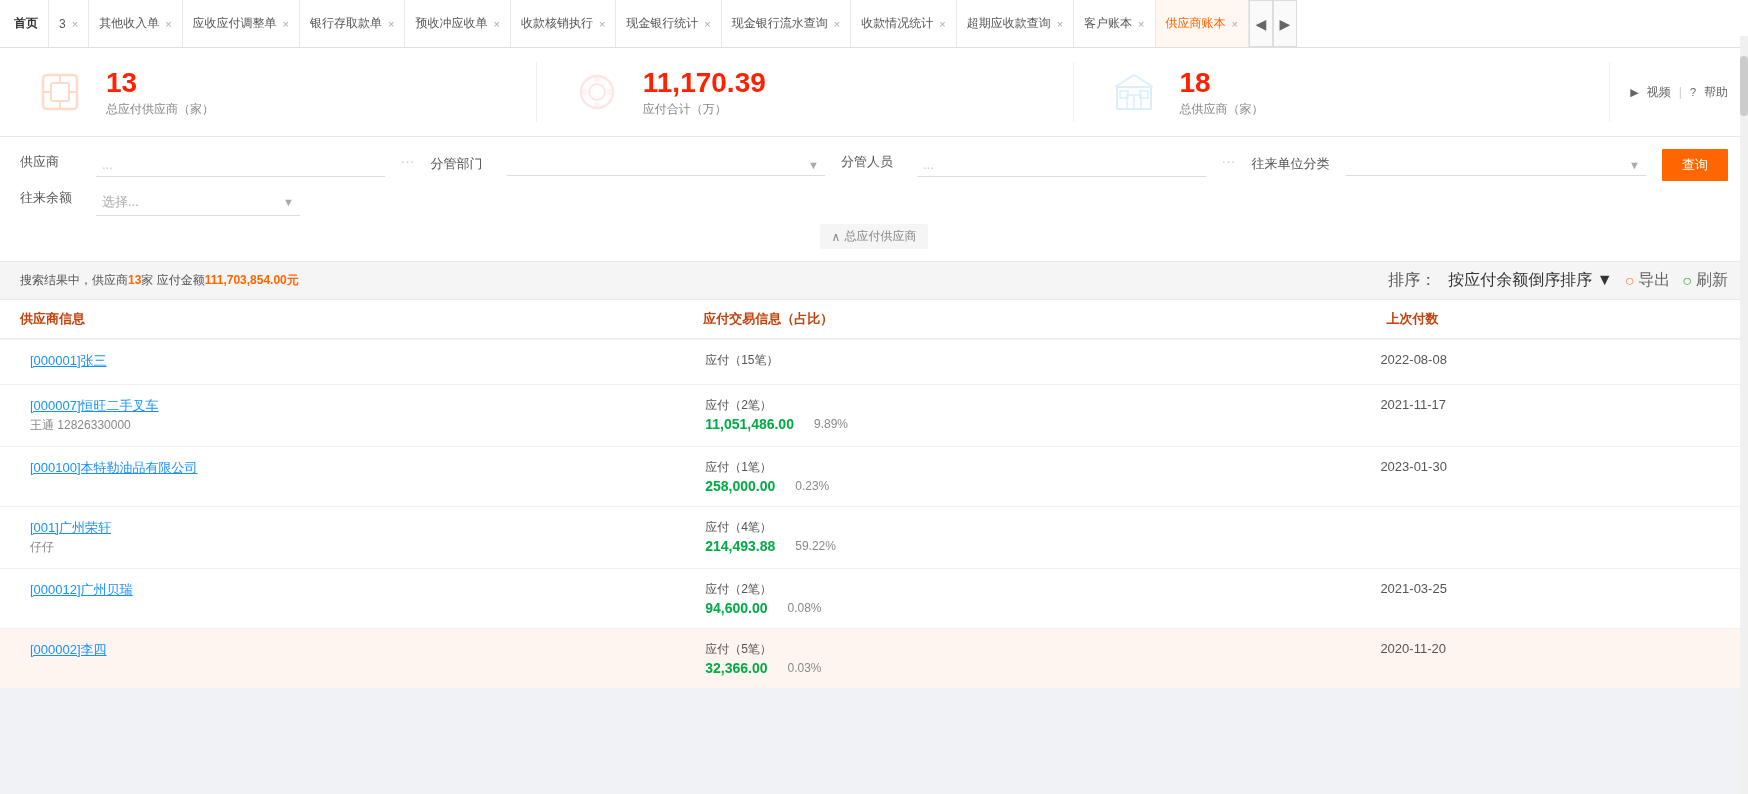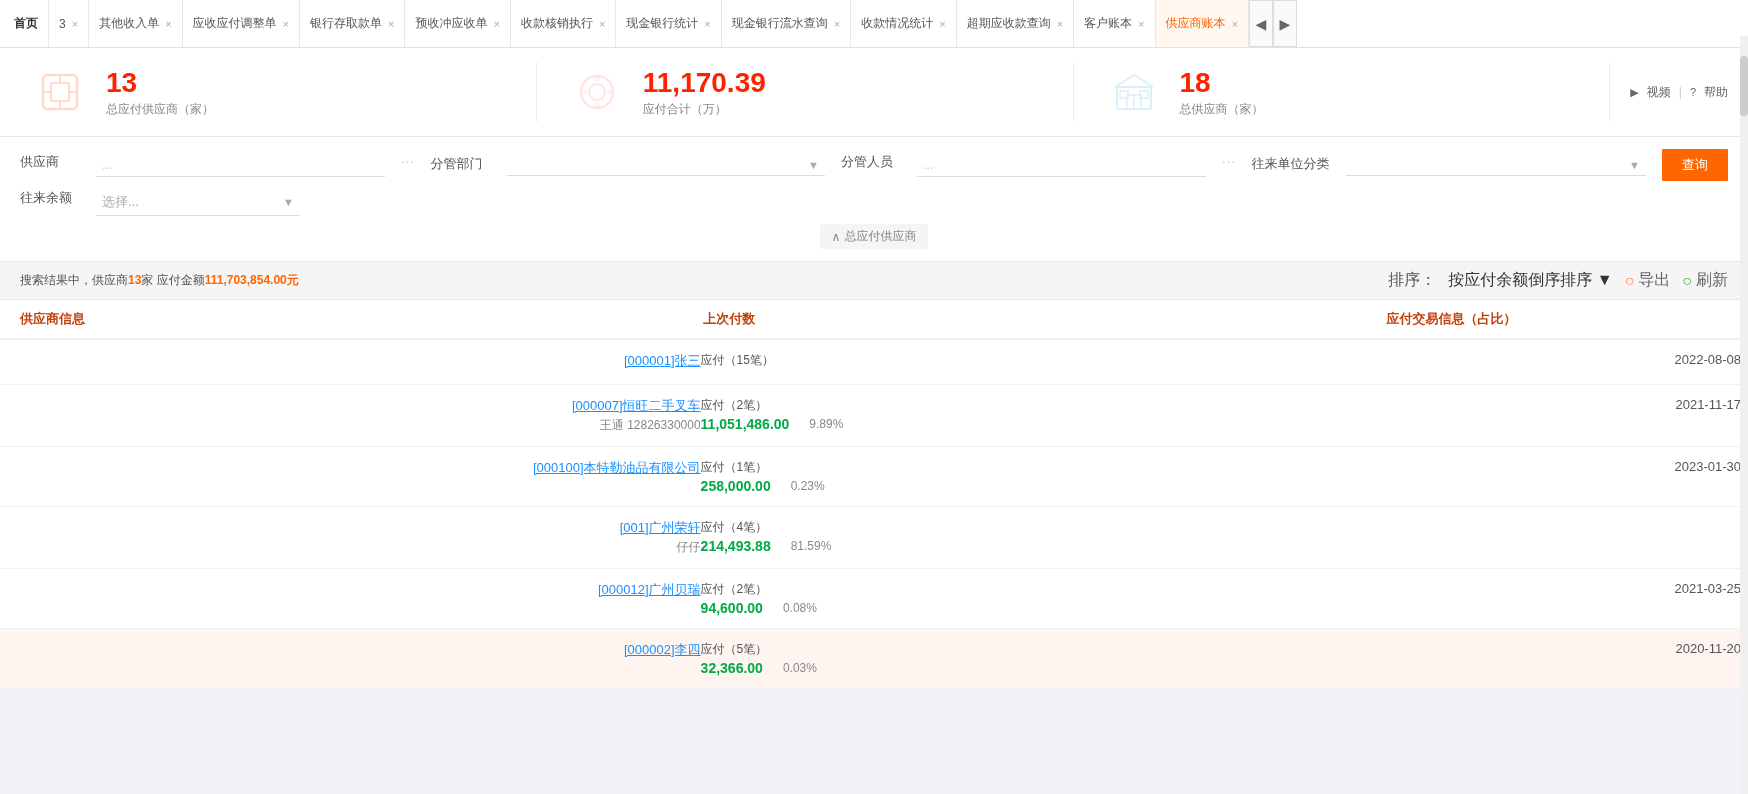--- a/index.html
+++ b/index.html
@@ -217,24 +217,23 @@
       padding: 10px 20px;
       border-bottom: 2px solid #eee;
       font-size: 13px;
       font-weight: bold;
       color: #c2410c;
       background: #fff;
     }
     .table-row {
       display: grid;
       grid-template-columns: 2fr 2fr 1fr;
-      padding: 12px 7px;
+      padding: 12px 30px;
       border-bottom: 1px solid #f0f0f0;
       align-items: start;
-      text-align: right;
     }
     .table-row.highlight { background: #fff5f0; }
     .supplier-link {
       color: #1890ff;
       text-decoration: underline;
       cursor: pointer;
       font-size: 13px;
     }
     .supplier-sub {
       font-size: 12px;
@@ -448,22 +447,22 @@
     <span class="action-btn">
       <span style="color:#44aa44;">○</span>
       <span>刷新</span>
     </span>
   </div>
 </div>
 
 <div class="data-table">
   <div class="table-header">
     <span>供应商信息</span>
+    <span>应付交易信息（占比）</span>
     <span>上次付数</span>
-    <span>应付交易信息（占比）</span>
   </div>
 
   <div class="table-row">
     <div>
       <div class="supplier-link">[000001]张三</div>
       <div class="supplier-sub"></div>
     </div>
     <div class="transaction-info">
       <div class="transaction-row">
         <span class="transaction-label">应付（15笔）</span>
@@ -510,21 +509,21 @@
     <div>
       <div class="supplier-link">[001]广州荣轩</div>
       <div class="supplier-sub">仔仔</div>
     </div>
     <div class="transaction-info">
       <div class="transaction-row">
         <span class="transaction-label">应付（4笔）</span>
       </div>
       <div class="transaction-row">
         <span class="transaction-amount">214,493.88</span>
-        <span class="transaction-percent">81.59%</span>
+        <span class="transaction-percent">59.22%</span>
       </div>
     </div>
     <div class="last-payment"></div>
   </div>
 
   <div class="table-row">
     <div>
       <div class="supplier-link">[000012]广州贝瑞</div>
       <div class="supplier-sub"></div>
     </div>

